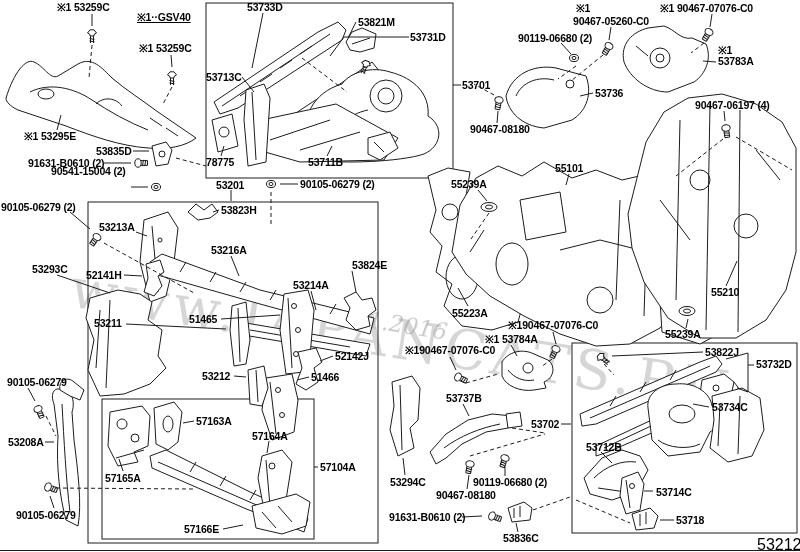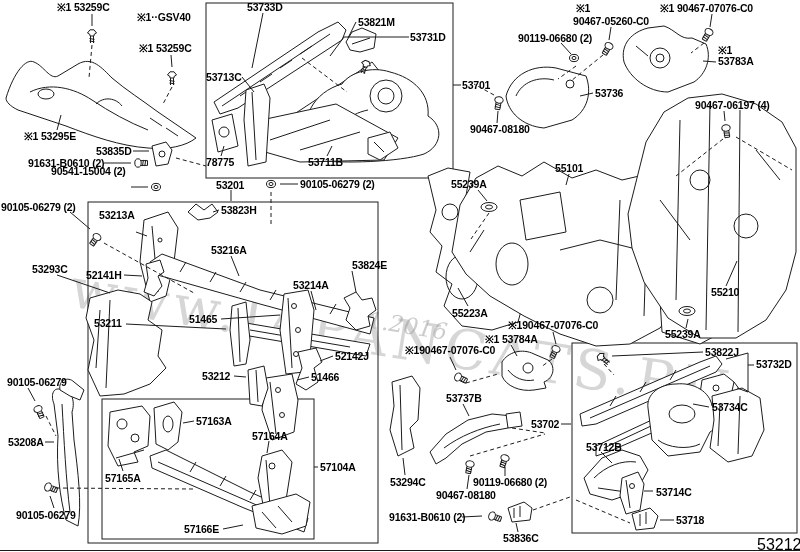--- a/index.html
+++ b/index.html
@@ -1,21 +1,21 @@
 <!DOCTYPE html>
 <html><head>
 <meta charset="utf-8">
 <style>
   html,body { margin:0; padding:0; background:#888; }
   #stage { position:relative; width:800px; height:552px; background:#fff; overflow:hidden;
            font-family:"Liberation Sans",sans-serif; }
   .lbl { position:absolute; font:bold 10.5px/1.1 "Liberation Sans",sans-serif;
          letter-spacing:-0.2px; white-space:nowrap; color:#000; }
   .lbl.small { font-weight:normal; font-size:16px; letter-spacing:0; }
-  .lbl.und { }
+  .lbl.und { text-decoration:underline; }
   .wm { position:absolute; font-family:"DejaVu Serif",serif; color:#9a9a9a;
         transform-origin:left top; pointer-events:none; white-space:nowrap; }
   #wm-site { left:76px; top:256px; font-size:55px; letter-spacing:5px; opacity:.40; transform:rotate(9deg); }
   #wm-date { left:348px; top:303px; font-size:23px; font-style:italic; opacity:.50; transform:rotate(9deg); }
   svg.art { position:absolute; left:0; top:0; }
   svg.art path, svg.art rect, svg.art line, svg.art ellipse, svg.art circle, svg.art polyline
       { stroke:#1c1c1c; stroke-width:1; fill:none; }
   svg.art .f { fill:#fff; }
   svg.art .d { stroke-dasharray:4 3; }
   svg.art .thin { stroke-width:0.8; }
@@ -346,21 +346,21 @@
   <div class="lbl" style="left:451px;top:179px">55239A</div>
   <div class="lbl" style="left:555px;top:163px">55101</div>
   <div class="lbl" style="left:711px;top:287px">55210</div>
   <div class="lbl" style="left:452px;top:308px">55223A</div>
   <div class="lbl" style="left:665px;top:329px">55239A</div>
   <div class="lbl" style="left:508px;top:320px">※190467-07076-C0</div>
   <div class="lbl" style="left:485px;top:334px">※1 53784A</div>
   <div class="lbl" style="left:405px;top:345px">※190467-07076-C0</div>
 
   <div class="lbl" style="left:221px;top:205px">53823H</div>
-  <div class="lbl" style="left:99px;top:210px">53213A</div>
+  <div class="lbl" style="left:99px;top:222px">53213A</div>
   <div class="lbl" style="left:211px;top:245px">53216A</div>
   <div class="lbl" style="left:32px;top:264px">53293C</div>
   <div class="lbl" style="left:86px;top:270px">52141H</div>
   <div class="lbl" style="left:94px;top:318px">53211</div>
   <div class="lbl" style="left:189px;top:314px">51465</div>
   <div class="lbl" style="left:352px;top:260px">53824E</div>
   <div class="lbl" style="left:293px;top:280px">53214A</div>
   <div class="lbl" style="left:335px;top:351px">52142J</div>
   <div class="lbl" style="left:202px;top:371px">53212</div>
   <div class="lbl" style="left:311px;top:372px">51466</div>

